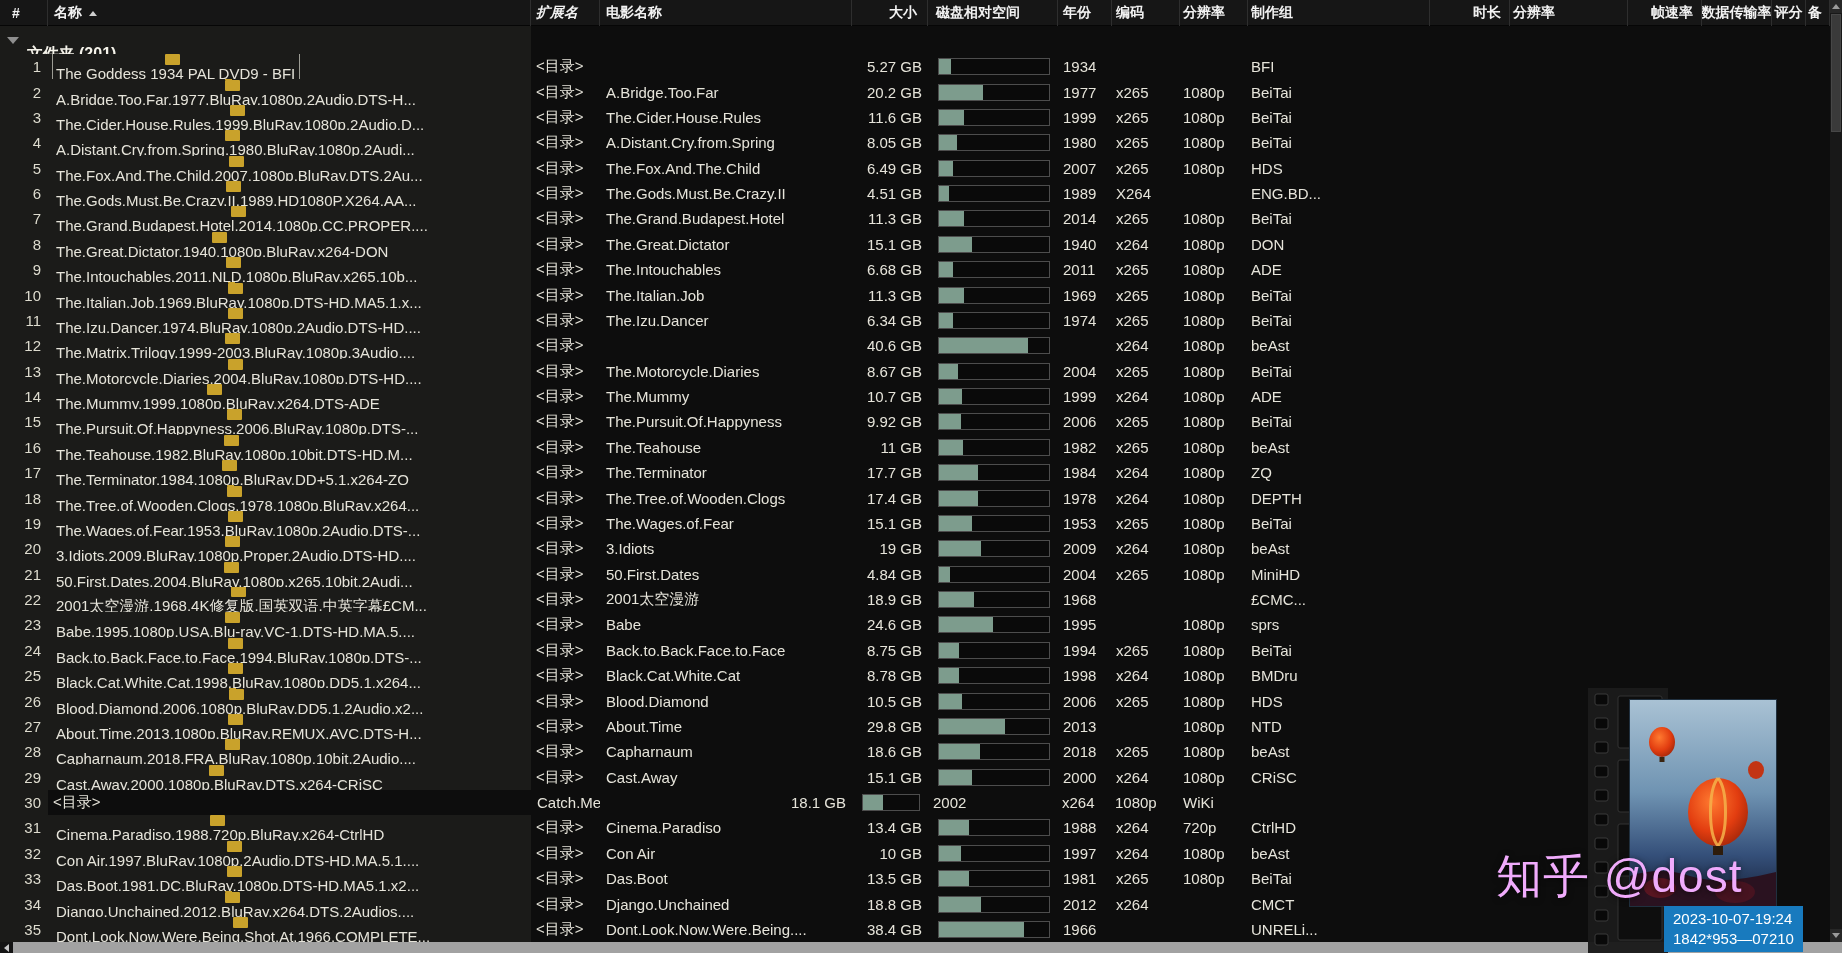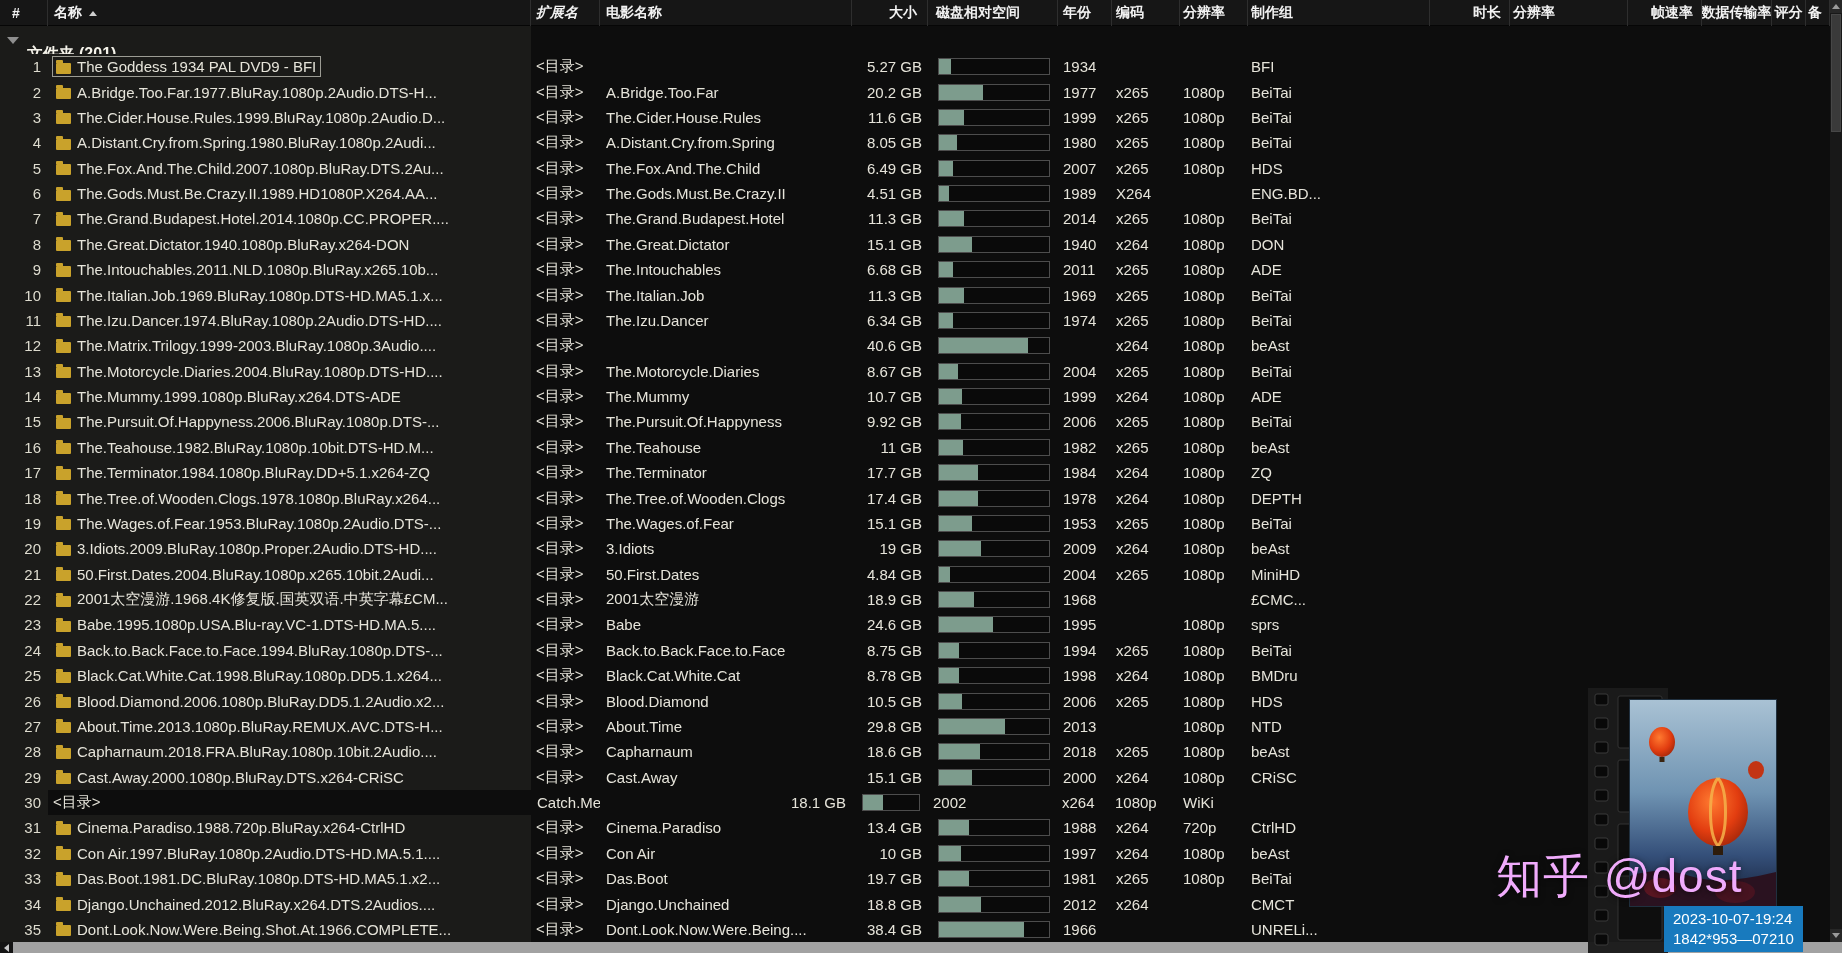--- a/index.html
+++ b/index.html
@@ -42,21 +42,21 @@
             border-top:7px solid #8f8f8f;margin-left:7px;flex:none;}
   .grp-label{font-size:16px;font-weight:bold;color:#f5f3ea;margin-left:8px;white-space:nowrap;margin-top:28px;}
   .grp-label span{margin-right:4px;}
   
   .rows{height:888px;display:flex;flex-direction:column;}
   .row{flex:1 0 0;min-height:0;font-size:15px;align-items:stretch;}
   .c{overflow:hidden;white-space:nowrap;display:flex;align-items:center;box-sizing:border-box;}
   .c-num{justify-content:flex-end;padding-right:7px;color:#dedccf;background:#1b1b19;}
   .c-name{background:#1b1b19;padding-left:4px;}
   .name-inner{display:inline-flex;align-items:center;border:1px solid transparent;
-              padding:1px 4px 1px 3px;max-width:100%;overflow:hidden;}
+              padding:1px 4px 1px 3px;max-width:100%;overflow:hidden;flex-direction:column;}
   .name-inner.selected{border-color:var(--sel-border,#9c9c94);}
   .folder{width:15px;height:11px;background:var(--folder,#c9a22b);border-radius:1px;
           position:relative;margin-right:6px;margin-top:3px;flex:none;}
   .folder::before{content:"";position:absolute;top:-3px;left:0;width:7px;height:3px;
           background:var(--folder,#c9a22b);border-radius:1px 1px 0 0;}
   .nametext{overflow:hidden;white-space:nowrap;}
   .c-ext{padding-left:5px;}
   .c-movie{padding-left:6px;}
   .c-size{justify-content:flex-end;padding-right:6px;}
   .barbox{flex:1;height:15px;margin:0 8px 0 10px;border:1px solid #4d4d4d;background:#0a0a0a;}
@@ -1008,21 +1008,21 @@
       <div class="row">
     <div class="c c-num">33</div>
     <div class="c c-name">
       <span class="name-inner">
         <span class="folder"></span>
         <span class="nametext">Das.Boot.1981.DC.BluRay.1080p.DTS-HD.MA5.1.x2...</span>
       </span>
     </div>
     <div class="c c-ext">&lt;目录&gt;</div>
     <div class="c c-movie">Das.Boot</div>
-    <div class="c c-size">19.7 GB</div>
+    <div class="c c-size">13.5 GB</div>
     <div class="c c-bar">
       <div class="barbox">
         <div class="barfill" style="width: 27%;"></div>
       </div>
     </div>
     <div class="c c-year">1981</div>
     <div class="c c-codec">x265</div>
     <div class="c c-res">1080p</div>
     <div class="c c-group">BeiTai</div>
     <div class="c c-dur"></div>

